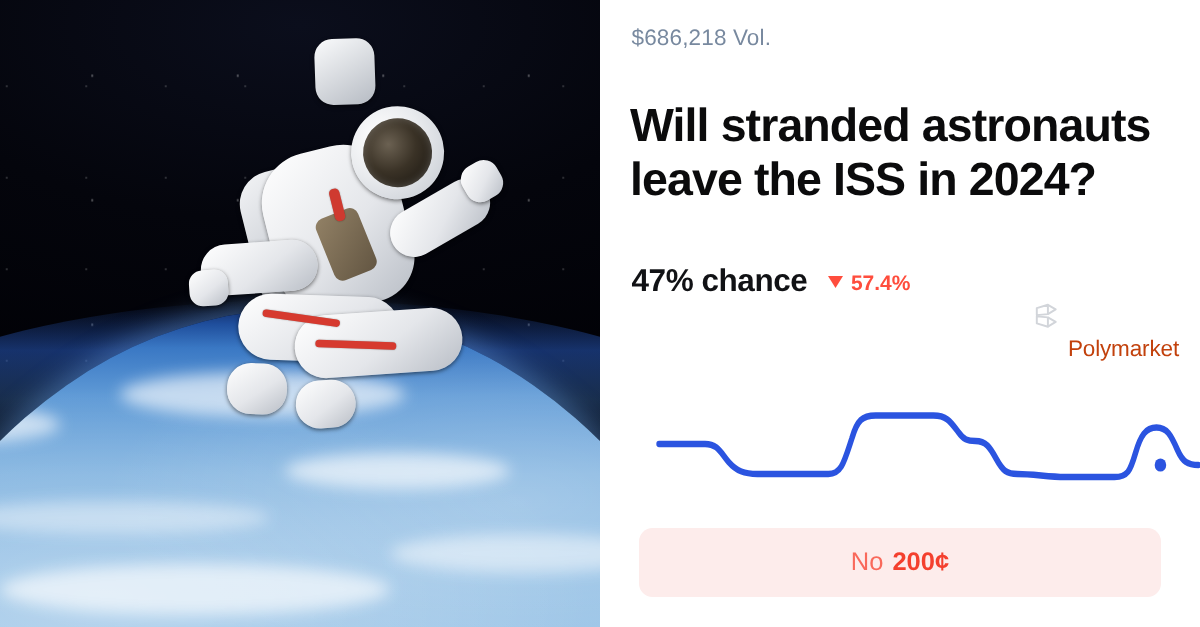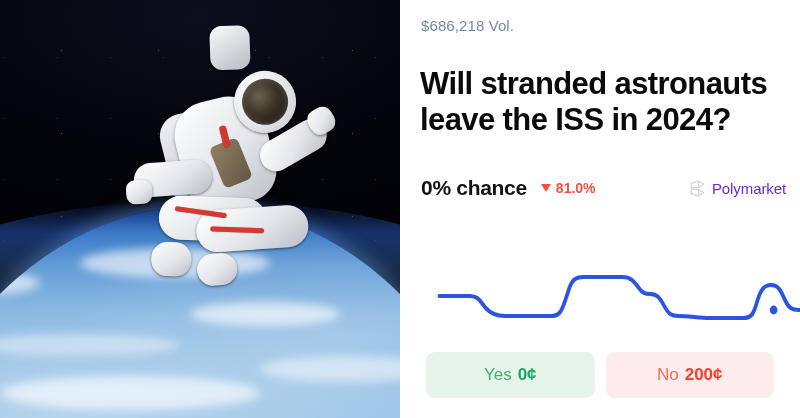--- a/index.html
+++ b/index.html
@@ -180,21 +180,21 @@
     position: absolute;
     right: 14px;
     top: 180px;
     display: flex;
     align-items: center;
     color: #d2d5da;
     font-size: 15px;
     letter-spacing: -0.1px;
   }
   .brand-mark { margin-right: 6px; display: block; }
-  .brand-name { color:#6d28d9; }
+  .brand-name { color:#c2410c;margin-top:44px; }
 
   .chart {
     position: absolute;
     left: 0;
     top: 248px;
     width: 400px;
     height: 96px;
   }
 
   .actions {
@@ -268,24 +268,24 @@
     </div>
   </div>
 
   <div class="panel">
 
     <div class="volume">$686,218 Vol.</div>
 
     <div class="title">Will stranded astronauts leave the ISS in 2024?</div>
 
     <div class="chance-row">
-      <span class="chance">0% chance</span>
+      <span class="chance">47% chance</span>
       <span class="delta">
         <span class="caret"></span>
-        <span>81.0%</span>
+        <span>57.4%</span>
       </span>
     </div>
 
     <div class="brand">
       <svg class="brand-mark" width="17" height="17" viewBox="0 0 17 17" fill="none">
         <path d="M2.2 3.4 L9.6 1.2 V7.4 L2.2 8.1 Z" stroke="#d2d5da" stroke-width="1.3" fill="none" stroke-linejoin="round"></path>
         <path d="M2.2 8.9 L9.6 9.6 V15.8 L2.2 13.6 Z" stroke="#d2d5da" stroke-width="1.3" fill="none" stroke-linejoin="round"></path>
         <path d="M9.6 1.2 L14.8 4.2 L9.6 7.4" stroke="#d2d5da" stroke-width="1.3" fill="none" stroke-linejoin="round"></path>
         <path d="M9.6 9.6 L14.8 12.6 L9.6 15.8" stroke="#d2d5da" stroke-width="1.3" fill="none" stroke-linejoin="round"></path>
       </svg>
@@ -308,24 +308,20 @@
                C 306 68, 318 70, 330 70
                L 368 70
                C 378 70, 380 66, 384 54
                C 388 42, 392 37, 400 37
                C 408 37, 411 42, 416 52
                C 420 60, 424 62, 432 62" fill="none" stroke="#2b54e0" stroke-width="4.2" stroke-linecap="round" stroke-linejoin="round" transform="scale(0.875,1) translate(24,0)"></path>
       <circle cx="403" cy="62" r="4.4" fill="#2b54e0" transform="scale(0.875,1) translate(24,0)"></circle>
     </svg>
 
     <div class="actions">
-      <button class="btn btn-yes">
-        <span class="lbl">Yes</span>
-        <span class="val">0¢</span>
-      </button>
       <button class="btn btn-no">
         <span class="lbl">No</span>
         <span class="val">200¢</span>
       </button>
     </div>
 
   </div>
 </div>
 
 </body></html>

